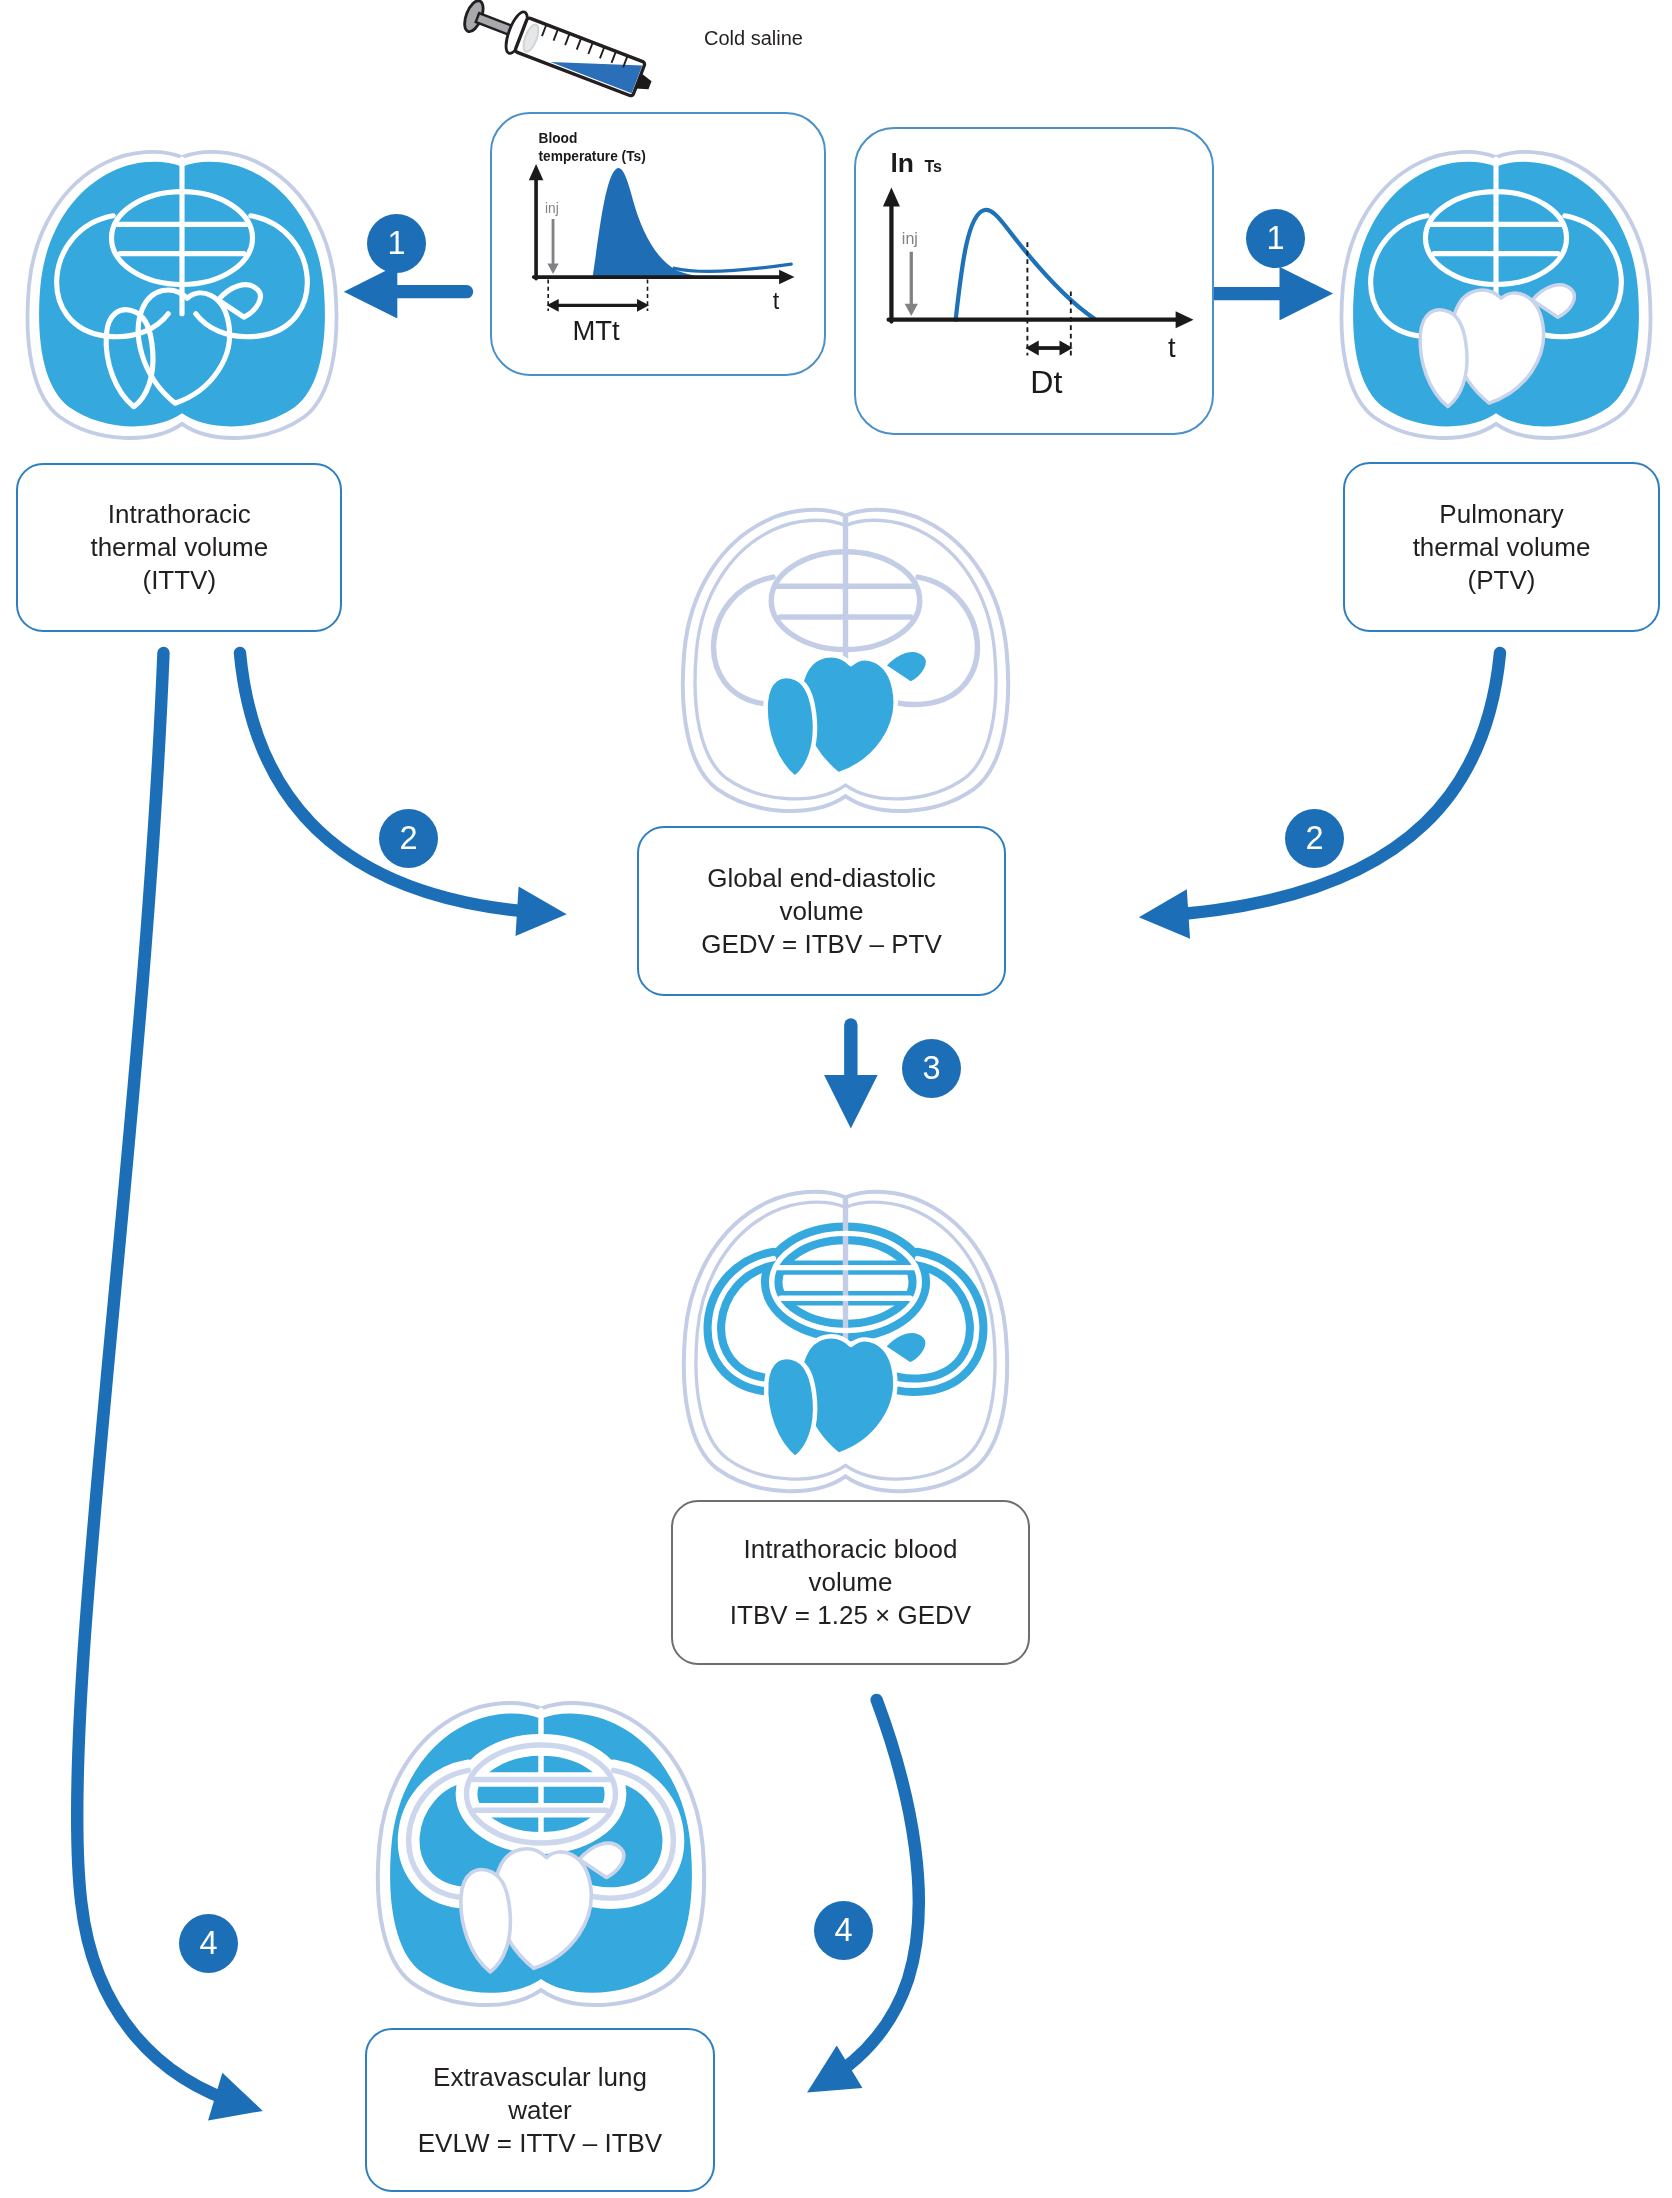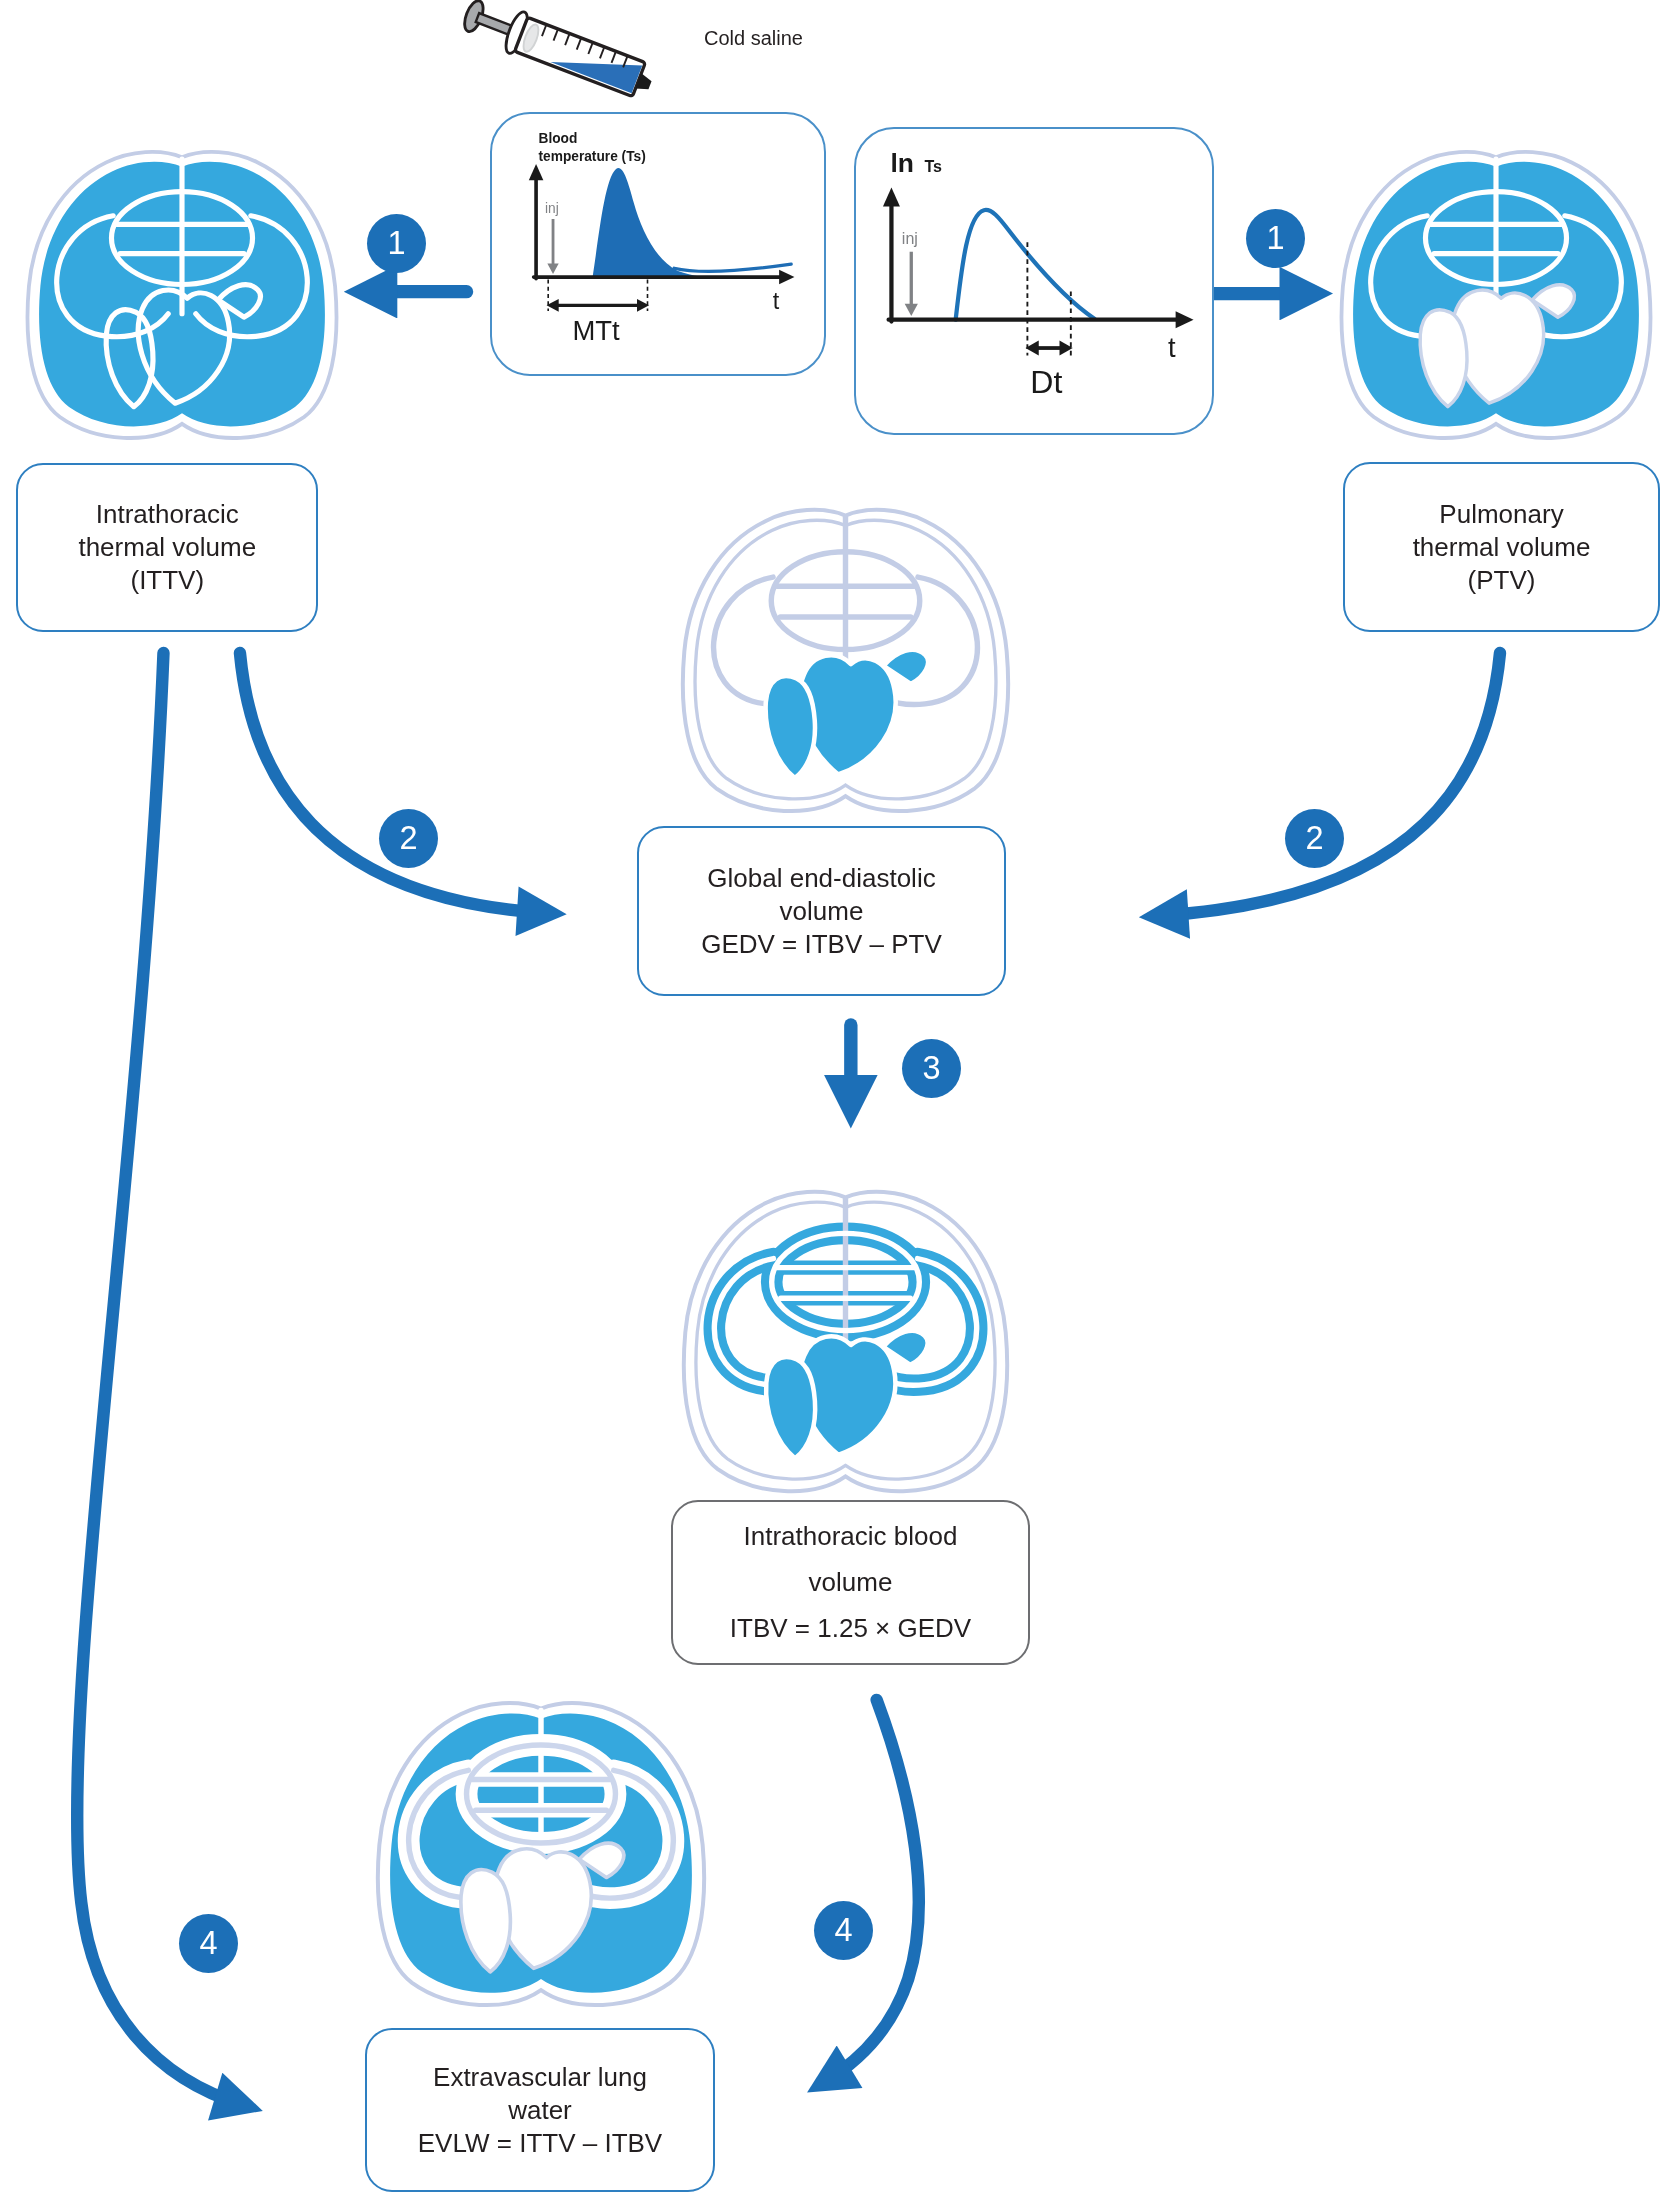--- a/index.html
+++ b/index.html
@@ -10,21 +10,21 @@
   }
   .connectors{position:absolute;left:0;top:0;z-index:0;}
   .panel{
     position:absolute;background:#fff;border:2.9px solid #4a90c9;border-radius:40px;z-index:1;box-sizing:border-box;
   }
   .tbox{
     position:absolute;background:#fff;border:2.9px solid var(--boxblue);border-radius:27px;z-index:2;box-sizing:border-box;
     display:flex;flex-direction:column;align-items:center;justify-content:center;
     font-size:26px;line-height:33px;text-align:center;color:#231f20;
   }
-  .tbox.gray{border-color:#6d6e71;gap:13px;}
+  .tbox.gray{border-color:#6d6e71;}
   .badge{
     position:absolute;width:59px;height:59px;border-radius:50%;background:var(--darkblue);z-index:3;
     display:flex;align-items:center;justify-content:center;color:#fff;font-size:32.5px;
   }
   .lung{position:absolute;z-index:1;}
   .lung svg{width:100%;height:100%;display:block;}
   .cold-saline{position:absolute;left:704px;top:27px;font-size:20px;z-index:2;}
   .syringe-wrap{position:absolute;left:447px;top:-15.3px;width:258px;height:134px;z-index:2;}
 
   
@@ -306,21 +306,21 @@
       <path d="M140,47 C180,54 186,112 144,117 C126,119 114,112 108,104"></path>
     </g>
     <g class="heart">
       <path d="M103,95 C95,87 82,89 77,101 C71,115 76,140 96,156 C117,149 131,129 127,109 C124,93 111,88 103,95 Z"></path>
       <path d="M73,103 C64,99 57,104 56,116 C55,132 61,149 72,158 C80,152 84,140 83,126 C82,113 79,106 73,103 Z"></path>
       <path d="M121,96 C128,88 138,84 144,90 C148,94 144,102 136,106 Z"></path>
     </g>
   </svg>
 </div>
 
-  <div class="tbox" style="left:16.3px;top:463px;width:302px;height:169px;">
+  <div class="tbox" style="left:16.3px;top:463px;width:326px;height:169px;">
     <div>Intrathoracic</div>
     <div>thermal volume</div>
     <div>(ITTV)</div>
   </div>
   <div class="tbox" style="left:1343px;top:462px;width:317px;height:170px;">
     <div>Pulmonary</div>
     <div>thermal volume</div>
     <div>(PTV)</div>
   </div>
   <div class="tbox" style="left:637px;top:826px;width:369px;height:170px;">

